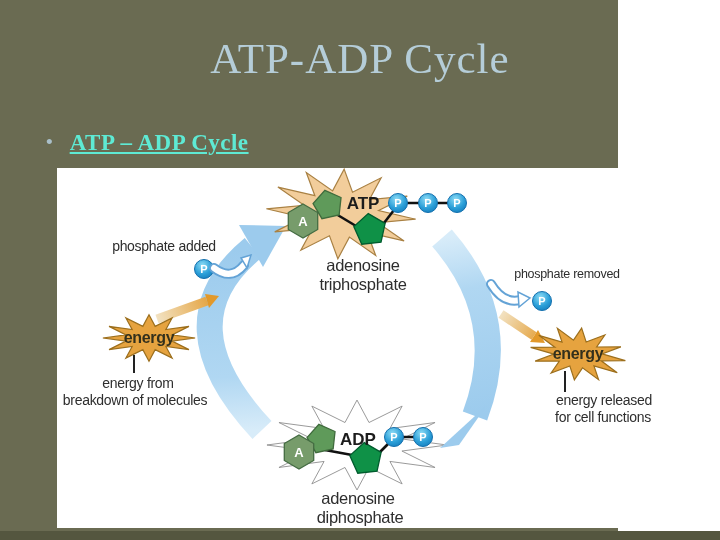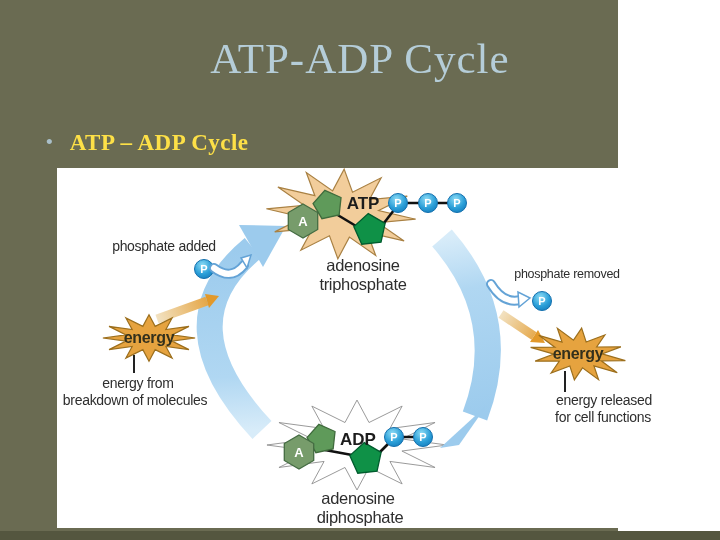--- a/index.html
+++ b/index.html
@@ -5,21 +5,21 @@
   html,body { margin:0; padding:0; }
   body { width:720px; height:540px; position:relative; overflow:hidden;
          font-family:"Liberation Sans", sans-serif; }
   .slide { position:absolute; inset:0; width:618px; height:540px; background:#6a6b52; }
   .title { position:absolute; top:34px; left:0; width:720px; text-align:center;
            font-family:"Liberation Serif", serif; font-weight:400; font-size:43px;
            color:#b5cdd8; letter-spacing:1px; }
   .bullet-row { position:absolute; top:130px; left:46px; display:flex; align-items:baseline; }
   .bullet-dot { color:#a9bfc9; font-size:19px; margin-right:17px; position:relative; top:-2px; }
   .bullet-text { font-family:"Liberation Serif", serif; font-weight:700; font-size:23px;
-                 color:#fde047; letter-spacing:0.5px; }
+                 color:#5eead4; letter-spacing:0.5px;text-decoration:underline; }
   .panel { position:absolute; left:57px; top:168px; width:603px; height:360px; background:#ffffff; }
   .footer-strip { position:absolute; left:0; bottom:0; width:720px; height:9px; background:#54563f; }
   svg { display:block; }
   text { font-family:"Liberation Sans", sans-serif; }
   .diagram-label { fill:#2e2e2e; letter-spacing:-0.3px; }
   .mol-abbr { fill:#1c1c1c; font-weight:700; font-size:17px; letter-spacing:0; }
   .p-letter { fill:#ffffff; font-weight:700; font-size:11px; }
   .a-letter { fill:#ffffff; font-weight:700; font-size:13px; }
   .energy-word { fill:#33301c; font-weight:600; font-size:16px; letter-spacing:-0.3px; }
 </style>

